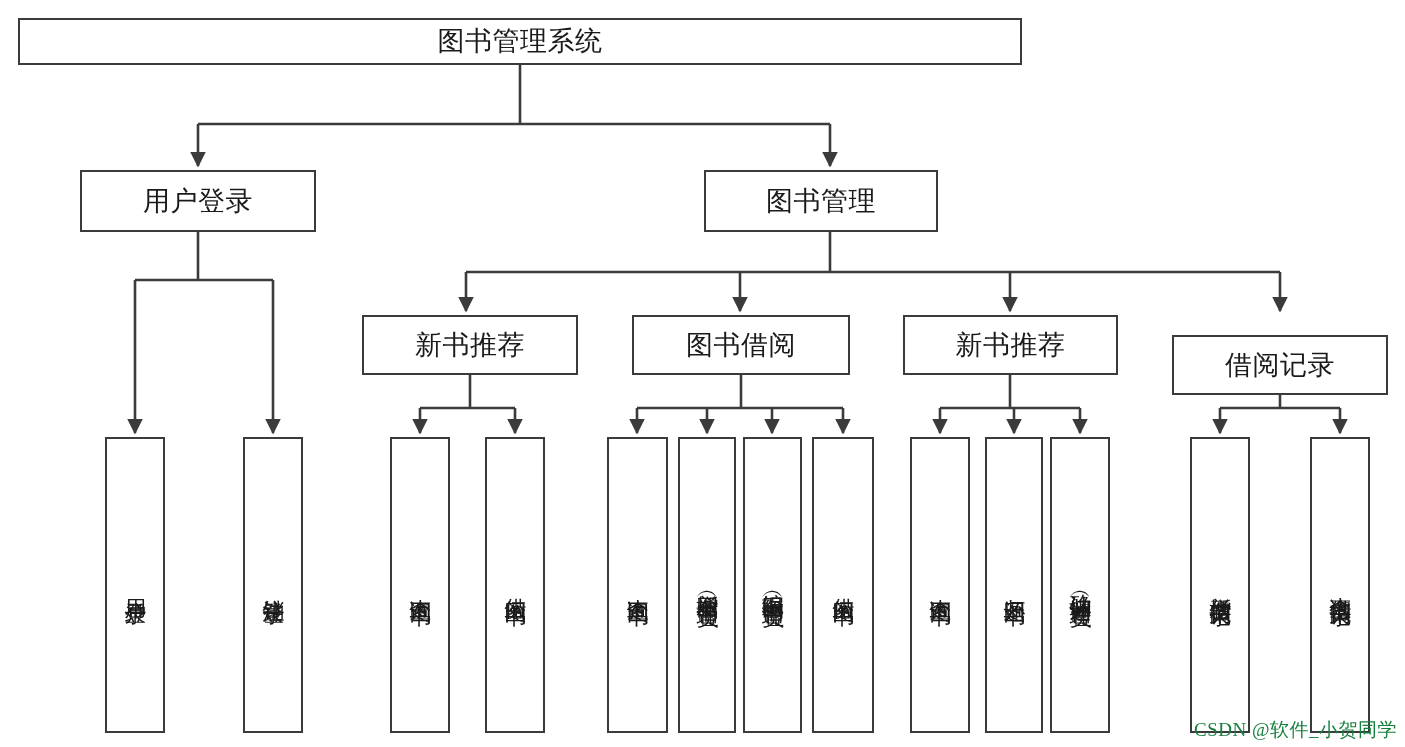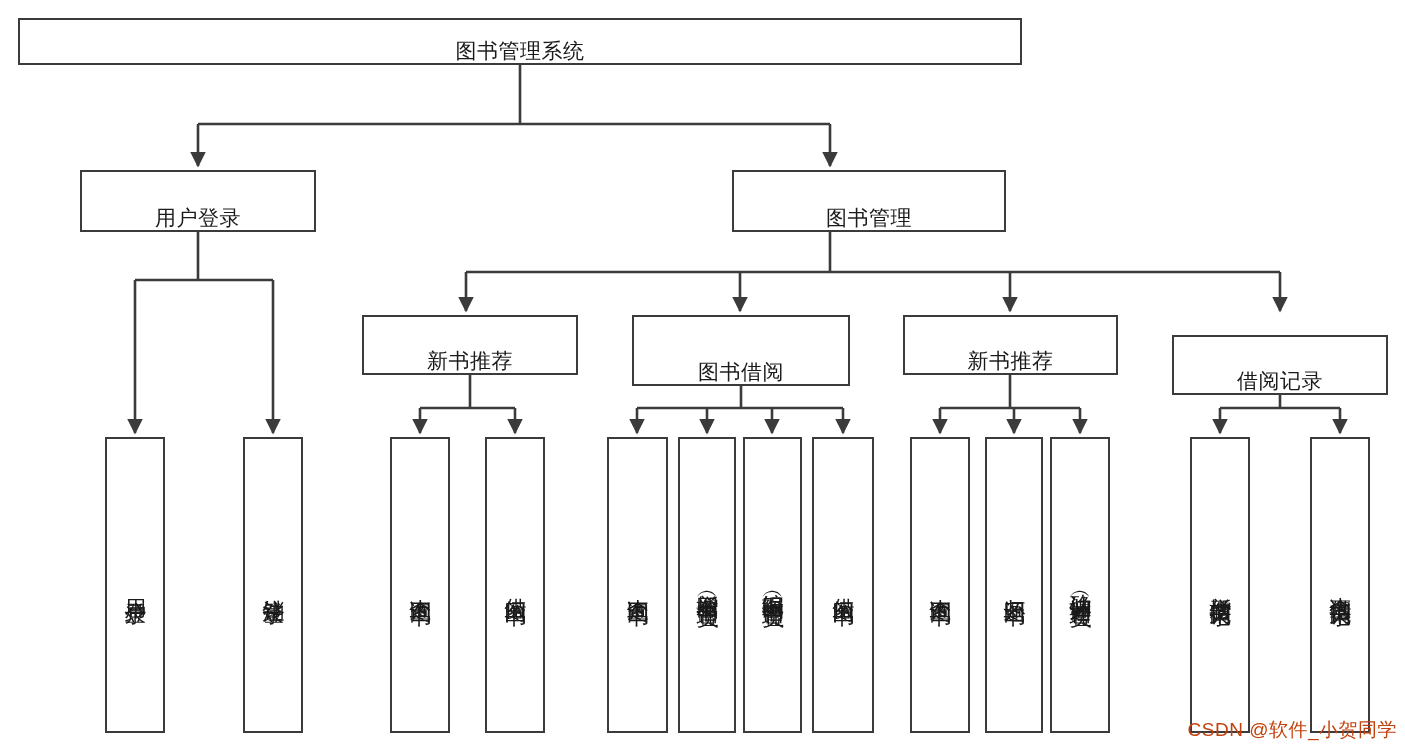--- a/index.html
+++ b/index.html
@@ -31,47 +31,46 @@
     box-sizing: border-box;
     border: 2px solid #3b3b3b;
     background: #ffffff;
     display: flex;
     align-items: center;
     justify-content: center;
     color: #1a1a1a;
     text-align: center;
   }
   .node.horiz {
-    font-size: 21px;
+    font-size: 27px;
     letter-spacing: 0.5px;
     line-height: 1.2;
-    align-items: flex-end;
   }
   .node.vert {
     writing-mode: vertical-rl;
     text-orientation: upright;
     font-size: 22px;
     line-height: 1.22;
     letter-spacing: 2px;
     padding: 6px 0;
   }
   .node.vert .vlabel {
     writing-mode: vertical-rl;
     text-orientation: upright;
     white-space: nowrap;
   }
   .watermark {
     position: absolute;
     right: 8px;
     bottom: 4px;
     font-size: 19px;
-    color: #c2410c;
+    color: #15803d;
     letter-spacing: 0.5px;
     white-space: nowrap;
-    font-family: Liberation Sans, sans-serif;
+    font-family: Liberation Serif, serif;
   }
 </style>
 </head>
 <body>
 
 <div id="canvas">
 
   <svg class="connectors" viewBox="0 0 1405 747" xmlns="http://www.w3.org/2000/svg">
     <defs>
       <marker id="arrow" viewBox="0 0 10 10" refX="9" refY="5" markerWidth="6" markerHeight="6" orient="auto-start-reverse">
@@ -125,28 +124,28 @@
     </g>
   </svg>
 
   <div class="node horiz" style="left:18px; top:18px; width:1004px; height:47px;">
     <span>图书管理系统</span>
   </div>
 
   <div class="node horiz" style="left:80px; top:170px; width:236px; height:62px;">
     <span>用户登录</span>
   </div>
-  <div class="node horiz" style="left:732px; top:170px; width:274px; height:62px;">
+  <div class="node horiz" style="left:704px; top:170px; width:234px; height:62px;">
     <span>图书管理</span>
   </div>
 
   <div class="node horiz" style="left:362px; top:315px; width:216px; height:60px;">
     <span>新书推荐</span>
   </div>
-  <div class="node horiz" style="left:632px; top:315px; width:218px; height:71px;">
+  <div class="node horiz" style="left:632px; top:315px; width:218px; height:60px;">
     <span>图书借阅</span>
   </div>
   <div class="node horiz" style="left:903px; top:315px; width:215px; height:60px;">
     <span>新书推荐</span>
   </div>
   <div class="node horiz" style="left:1172px; top:315px; width:216px; height:60px;margin-top:20px;">
     <span>借阅记录</span>
   </div>
 
   <div class="node vert" style="left:105px; top:437px; width:60px; height:296px;">

